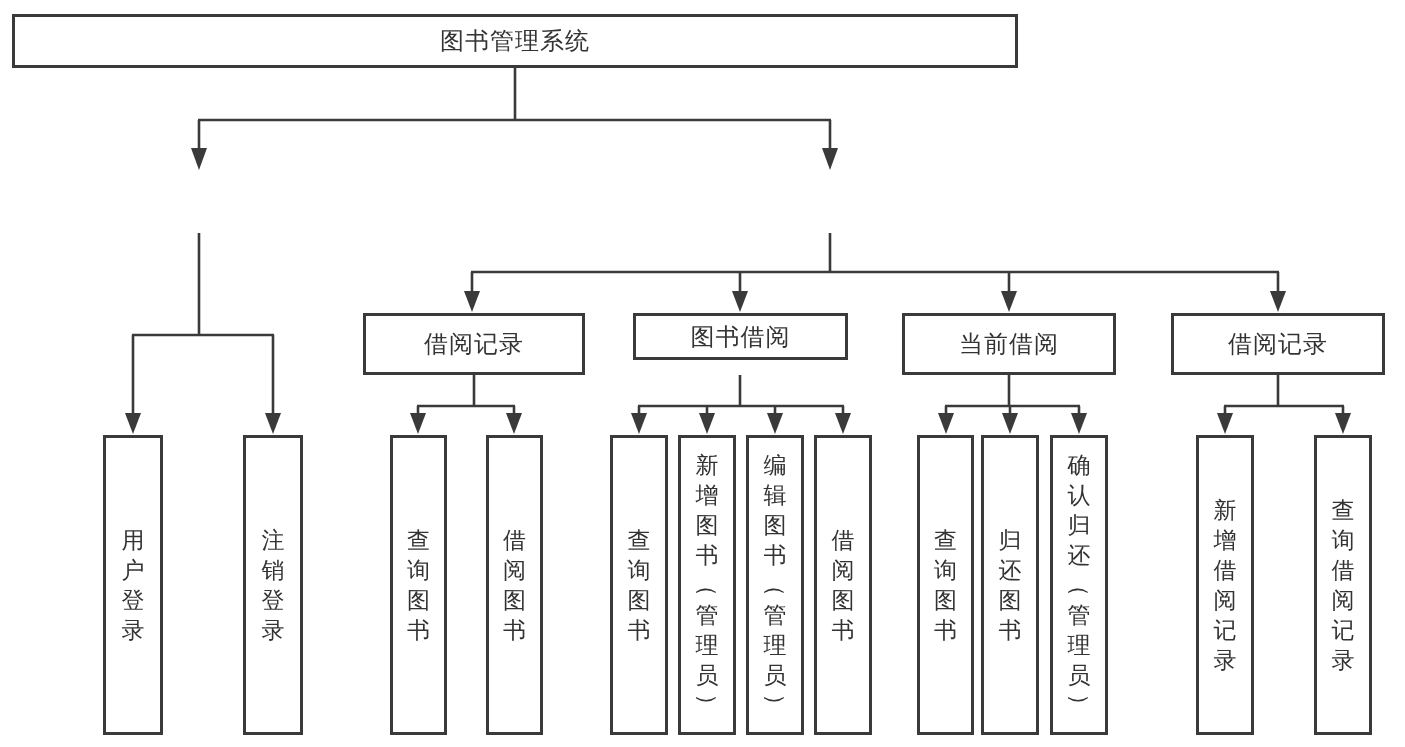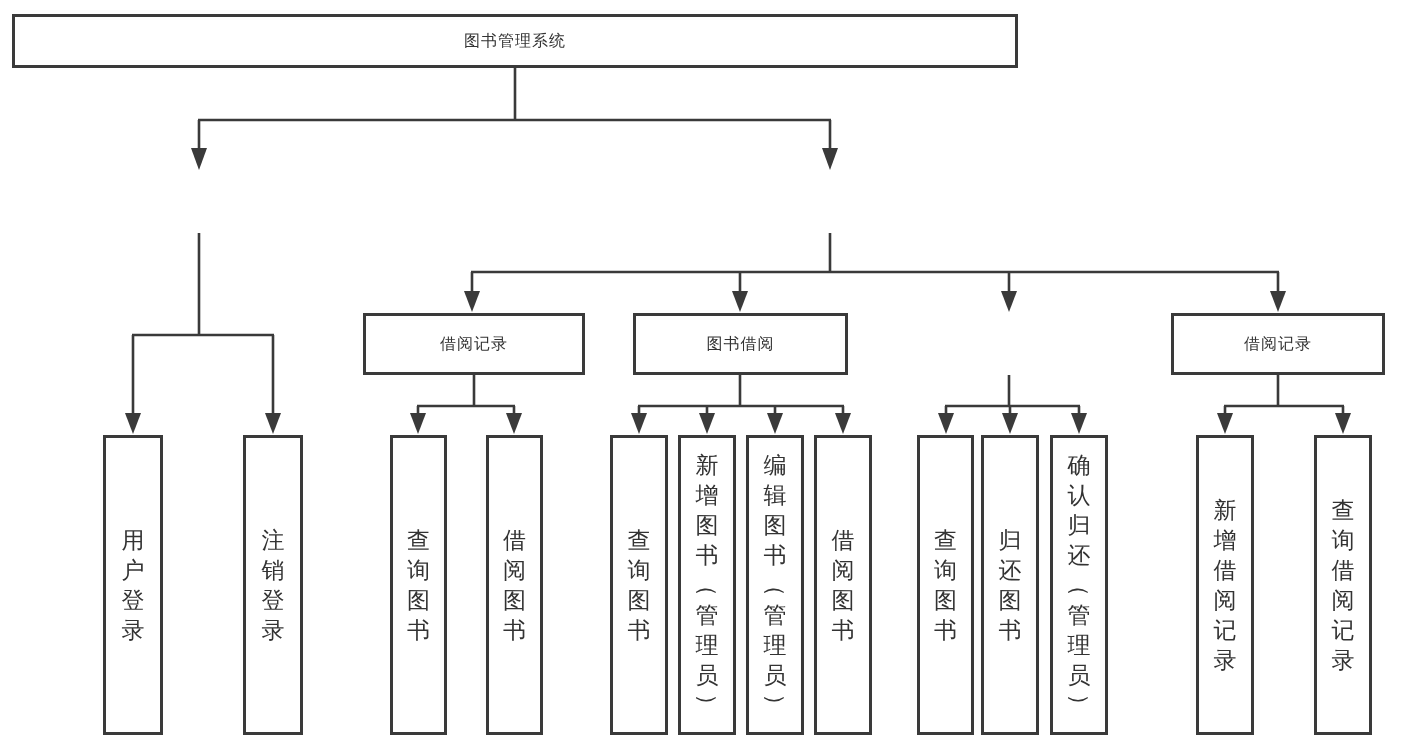--- a/index.html
+++ b/index.html
@@ -38,21 +38,21 @@
     position: absolute;
     border: 3px solid var(--line);
     background: var(--bg);
     display: flex;
     align-items: center;
     justify-content: center;
     color: var(--text);
     z-index: 2;
   }
   .hlabel {
-    font-size: 16px;
+    font-size: 24px;
     letter-spacing: 1px;
     white-space: nowrap;
   }
   .vtext {
     display: flex;
     flex-direction: column;
     align-items: center;
     justify-content: center;
     height: 100%;
   }
@@ -126,22 +126,25 @@
   </svg>
 
   <div class="box" style="left:12px; top:14px; width:1006px; height:54px;">
     <span class="hlabel">图书管理系统</span>
   </div>
 
 
   <div class="box" style="left:363px; top:313px; width:222px; height:62px;">
     <span class="hlabel">借阅记录</span>
   </div>
-  <div class="box" style="left:633px; top:313px; width:215px; height:62px;">
+  <div class="box" style="left:633px; top:313px; width:215px; height:47px;">
     <span class="hlabel">图书借阅</span>
+  </div>
+  <div class="box" style="left:902px; top:313px; width:214px; height:62px;">
+    <span class="hlabel">当前借阅</span>
   </div>
   <div class="box" style="left:1171px; top:313px; width:214px; height:62px;">
     <span class="hlabel">借阅记录</span>
   </div>
 
   <div class="box" style="left:103px; top:435px; width:60px; height:300px;">
     <span class="vtext">
         <span>用</span>
         <span>户</span>
         <span>登</span>

